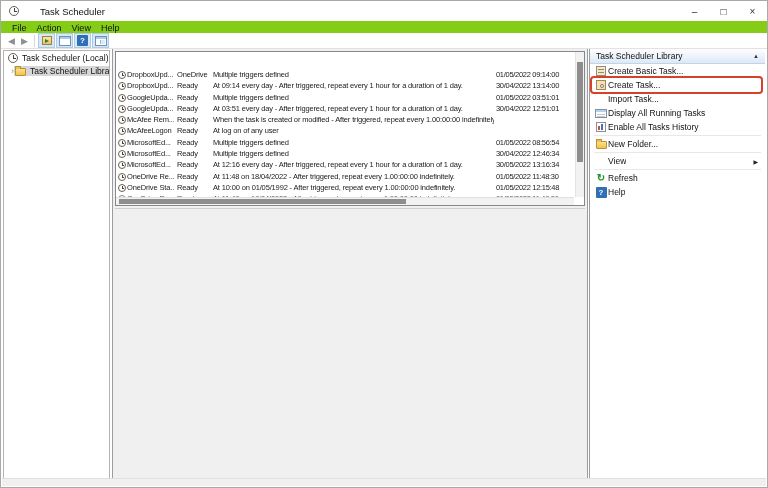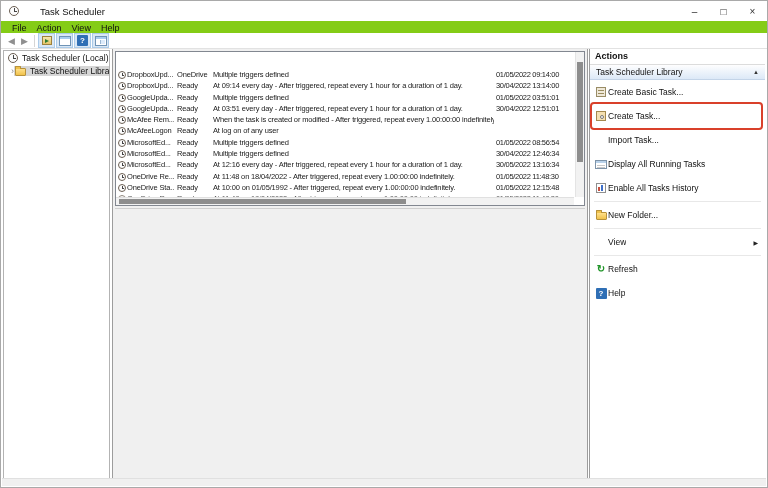--- a/index.html
+++ b/index.html
@@ -65,21 +65,21 @@
   .vscroll{position:absolute;top:0;bottom:8px;right:0;width:9px;background:#f2f2f2;border-left:1px solid #e4e4e4;box-sizing:border-box}
   .vthumb{position:absolute;top:10px;left:1px;right:1px;height:100px;background:#8d8d8d}
   .lower-pane{position:absolute;left:2px;right:2px;top:159px;bottom:2px;background:#f0f0f0;border-top:1px solid #cfcfcf}
 
   
   .right-panel{position:absolute;left:588px;top:48px;right:2px;bottom:7px;background:#fff;border-left:1px solid #9c9c9c;box-sizing:border-box}
   .actions-header{height:15px;line-height:15px;font-size:9px;font-weight:bold;color:#111;padding-left:5px;border-bottom:1px solid #dcdcdc}
   .group-header{height:14px;display:flex;align-items:center;font-size:8.5px;color:#111;padding:0 6px;background:linear-gradient(#fefefe,#dce9f7);border-bottom:1px solid #c3d4e8}
   .group-header .glabel{flex:1}
   .collapse{font-size:6px;color:#333}
-  .aitem{position:relative;display:flex;align-items:center;height:24px;padding-left:4px;font-size:8.5px;color:#111}
+  .aitem{position:relative;display:flex;align-items:center;height:14px;padding-left:4px;font-size:8.5px;color:#111}
   .aitem .icon-slot{width:14px;display:flex;align-items:center;justify-content:center;flex:none}
   .aitem .alabel{white-space:nowrap;overflow:hidden}
   .aitem .view-arrow{margin-left:auto;padding-right:7px;font-size:6px;color:#222}
   .aitem.hl::after{content:"";position:absolute;left:0;right:2px;top:-2px;bottom:-2px;border:2px solid var(--hl,#d9402a);border-radius:4px;pointer-events:none}
   .a-sep{height:1px;background:#e8e8e8;margin:1px 4px}
   .ic-basic{width:10px;height:10px;background:#efe8d8;border:1px solid #998c66;position:relative;box-sizing:border-box}
   .ic-basic::after{content:"";position:absolute;left:1px;top:2px;width:6px;height:1px;background:#9a8c60;box-shadow:0 3px 0 #9a8c60}
   .ic-task{width:10px;height:10px;background:#f4e0b2;border:1px solid #a3894f;position:relative;box-sizing:border-box}
   .ic-task::after{content:"";position:absolute;right:1px;bottom:1px;width:4px;height:4px;border-radius:50%;background:#fff;border:1px solid #777;box-sizing:border-box}
   .ic-runtasks{width:12px;height:9px;border:1px solid #7d93a8;background:#fff;position:relative;box-sizing:border-box}
@@ -240,21 +240,20 @@
           <div class="vthumb"></div>
         </div>
       <div class="hscroll">
           <div class="hthumb"></div>
         </div>
     </div>
     <div class="lower-pane"></div>
   </div>
 
   <div class="right-panel">
-    <div class="actions-header">Actions</div>
     <div class="group-header">
       <span class="glabel">Task Scheduler Library</span>
       <span class="collapse">▲</span>
     </div>
     <div id="actions-list">
         <div class="aitem">
           <span class="icon-slot">
             <span class="ic-basic"></span>
           </span>
           <span class="alabel">Create Basic Task...</span>

